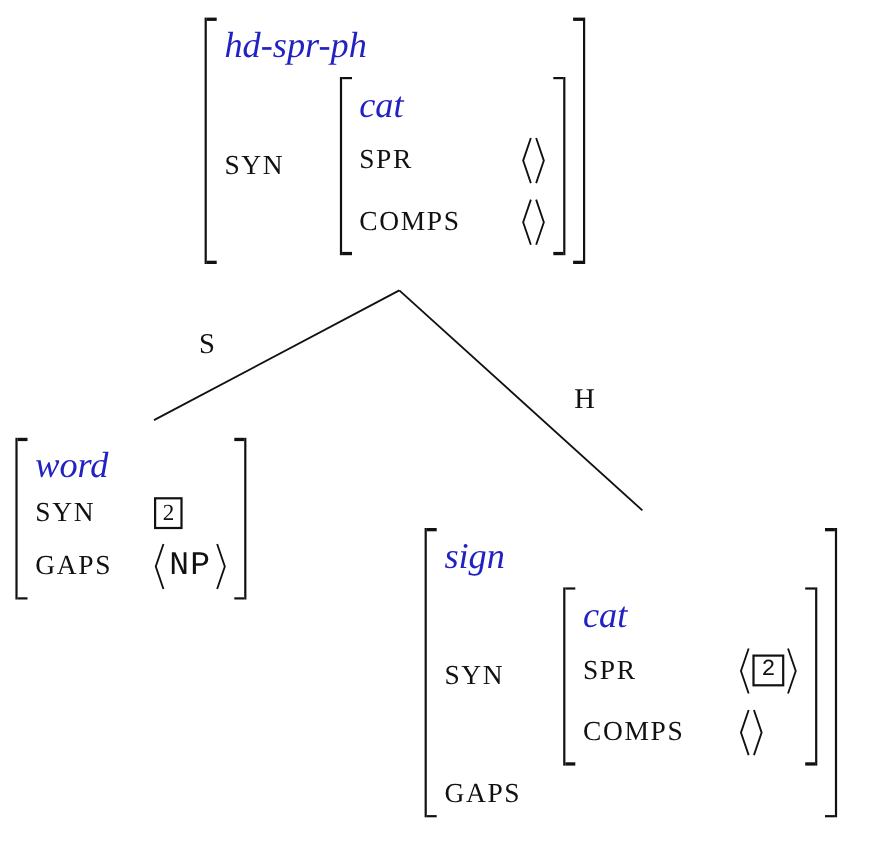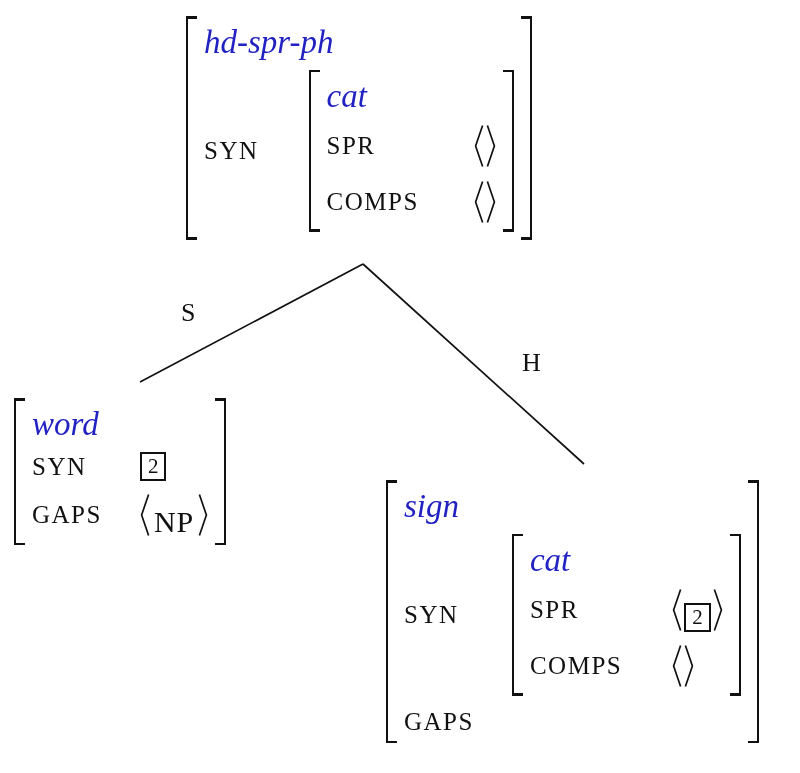--- a/index.html
+++ b/index.html
@@ -72,21 +72,21 @@
   .grid-right-inner{column-gap:50px;}
 
   .attr{
     font-size:25px;
     letter-spacing:1.5px;
     line-height:1.1;
     white-space:nowrap;
   }
 
   
-  .list{display:inline-flex; align-items:flex-end; column-gap:2px;}
+  .list{display:inline-flex; align-items:center; column-gap:2px;font-family:Liberation Mono, monospace;}
   .ab{width:10px; height:44px; display:block;}
   .val{
     font-size:30px;
     letter-spacing:1px;
     line-height:1;
     margin:0 2px;
   }
   .tag{
     display:inline-block;
     border:2px solid var(--ink);

